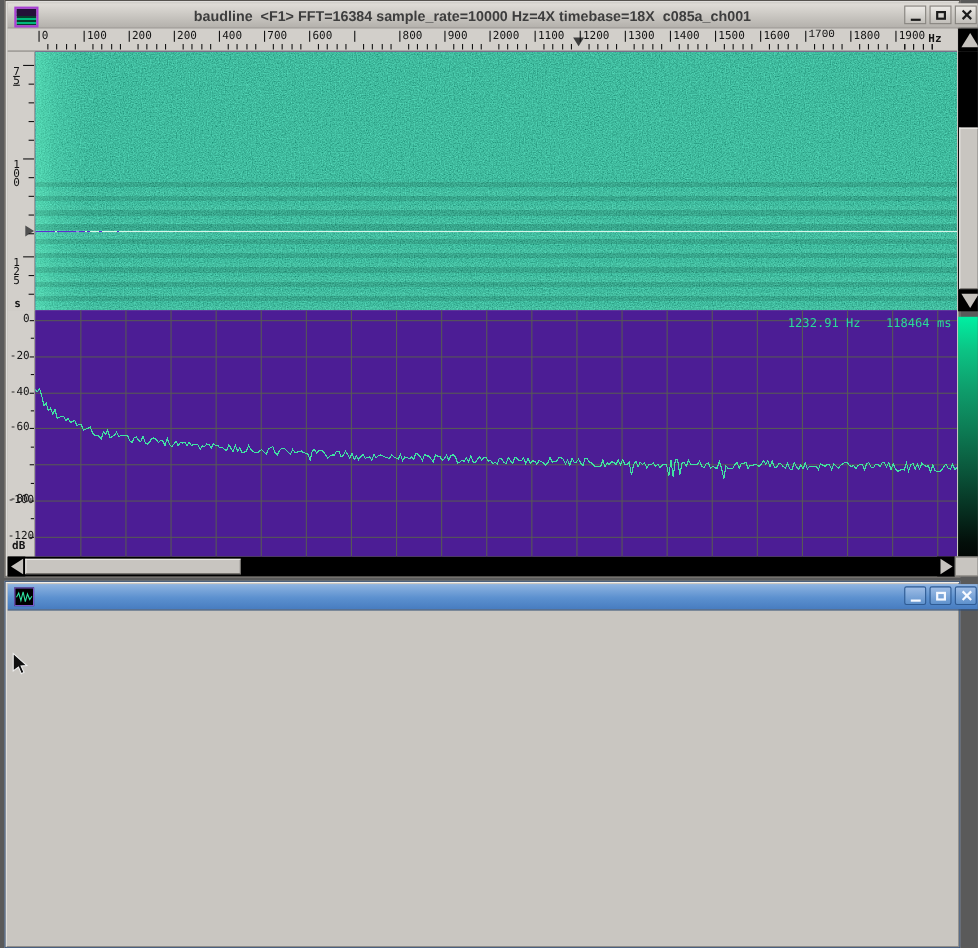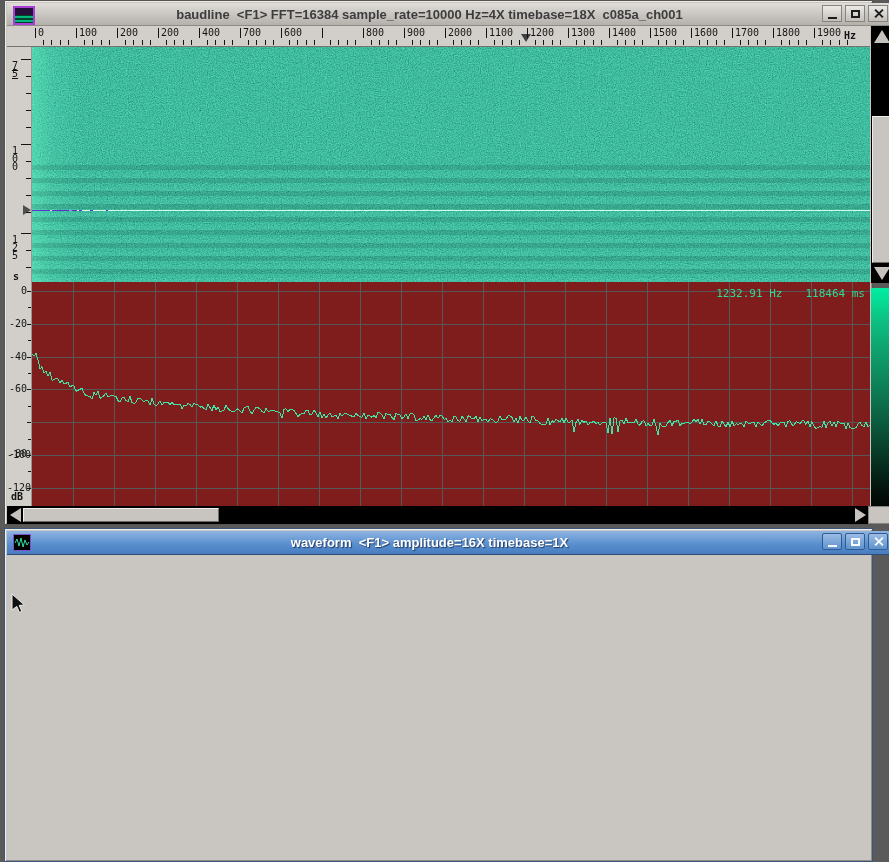--- a/index.html
+++ b/index.html
@@ -49,21 +49,21 @@
   .stacklabel{position:absolute;left:5px;width:8px;font-size:10px;line-height:8px;
               word-break:break-all;color:#141414;}
   .runit{position:absolute;right:14px;top:4px;font-size:10px;font-weight:bold;color:#141414;}
   .runit-corner{position:absolute;font-size:10px;font-weight:bold;color:#141414;}
   .rmarker-down{position:absolute;width:0;height:0;border-left:5px solid transparent;
                 border-right:5px solid transparent;border-top:8px solid #3f3f3f;}
   .play-marker{position:absolute;width:0;height:0;border-top:5px solid transparent;
                border-bottom:5px solid transparent;border-left:8px solid #4f4f4f;}
 
   
-  .plot{position:absolute;background:#7f1d1d;overflow:hidden;}
+  .plot{position:absolute;background:#4c1d95;overflow:hidden;}
   .gridh{position:absolute;left:0;right:0;height:1px;background:var(--grid_gray,#575757);}
   .gridv{position:absolute;top:0;bottom:0;width:1px;background:var(--grid_gray,#575757);}
   .readout{position:absolute;top:6px;right:5px;font-size:11px;line-height:12px;
            color:var(--readout_green,#2bdb97);display:flex;white-space:pre;}
   .plot svg{position:absolute;left:0;top:0;}
   .sg-leftglow{position:absolute;left:0;top:0;bottom:0;width:48px;pointer-events:none;
      background:linear-gradient(90deg,rgba(110,255,205,.40),rgba(110,255,205,.14) 40%,rgba(110,255,205,0));}
   .sg-bands{position:absolute;left:0;right:0;top:118px;height:117px;pointer-events:none;
      background:repeating-linear-gradient(180deg,rgba(0,22,14,.12) 0 5px,rgba(0,0,0,0) 5px 9px,rgba(150,255,215,.055) 9px 13px);}
   .scanline{position:absolute;left:0;right:0;top:163px;height:1px;background:var(--scanline,#d9f6ea);}
@@ -209,21 +209,21 @@
         <div class="tkv" style="left: 659.4px; top: 14px; height: 5px;"></div>
         <div class="tkv" style="left: 667.6px; top: 14px; height: 5px;"></div>
         <div class="tkv" style="left: 675.8px; top: 14px; height: 5px;"></div>
         <div class="tkv" style="left: 684px; top: 2px; height: 10px;"></div>
         <div class="tklabel" style="left: 687px; top: 2px;">1600</div>
         <div class="tkv" style="left: 692.2px; top: 14px; height: 5px;"></div>
         <div class="tkv" style="left: 700.4px; top: 14px; height: 5px;"></div>
         <div class="tkv" style="left: 708.6px; top: 14px; height: 5px;"></div>
         <div class="tkv" style="left: 716.8px; top: 14px; height: 5px;"></div>
         <div class="tkv" style="left: 725px; top: 2px; height: 10px;"></div>
-        <div class="tklabel" style="left: 728px; top: 2px;">1700</div>
+        <div class="tklabel" style="left: 728px; top: 2px; font-family: Liberation Mono, monospace;">1700</div>
         <div class="tkv" style="left: 733.2px; top: 14px; height: 5px;"></div>
         <div class="tkv" style="left: 741.4px; top: 14px; height: 5px;"></div>
         <div class="tkv" style="left: 749.6px; top: 14px; height: 5px;"></div>
         <div class="tkv" style="left: 757.8px; top: 14px; height: 5px;"></div>
         <div class="tkv" style="left: 766px; top: 2px; height: 10px;"></div>
         <div class="tklabel" style="left: 769px; top: 2px;">1800</div>
         <div class="tkv" style="left: 774.2px; top: 14px; height: 5px;"></div>
         <div class="tkv" style="left: 782.4px; top: 14px; height: 5px;"></div>
         <div class="tkv" style="left: 790.6px; top: 14px; height: 5px;"></div>
         <div class="tkv" style="left: 798.8px; top: 14px; height: 5px;"></div>
@@ -361,21 +361,20 @@
     </div>
   </section>
 
   <section class="win win-bot">
     <div class="titlebar tb-blue">
       <span class="appicon icon-waveform">
         <svg width="16" height="15" viewBox="0 0 16 15">
             <polyline points="1,8 3,4 5,11 7,3 9,12 11,5 13,10 15,7" fill="none" stroke="#2ee2a0" stroke-width="1"></polyline>
           </svg>
       </span>
-      <span class="tbtitle t-blue">waveform  &lt;F1&gt; amplitude=16X timebase=1X</span>
       <span class="tbbtns">
         <button class="wbtn b-blue">
             <span class="gl-min g-light"></span>
           </button>
         <button class="wbtn b-blue">
             <span class="gl-max g-light"></span>
           </button>
         <button class="wbtn b-blue">
             <span class="gl-x g-light"></span>
           </button>

